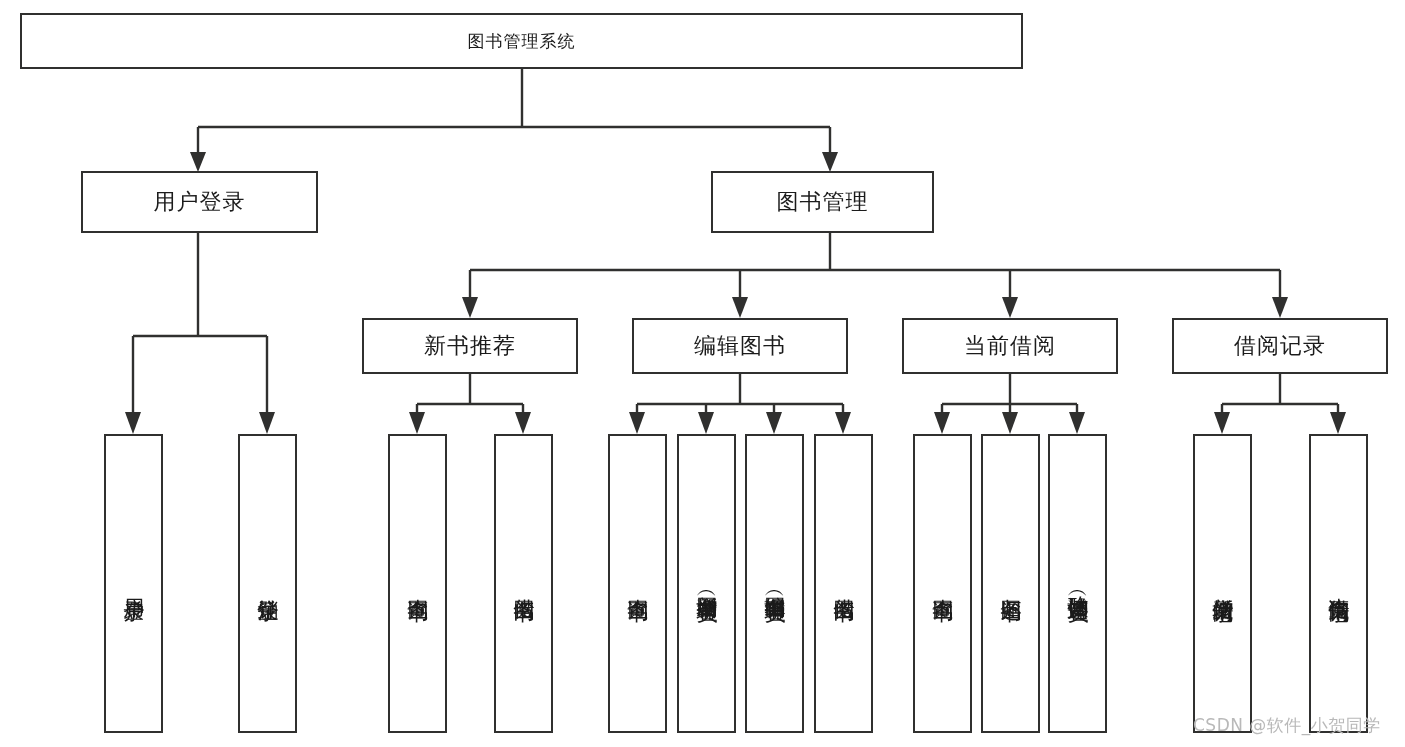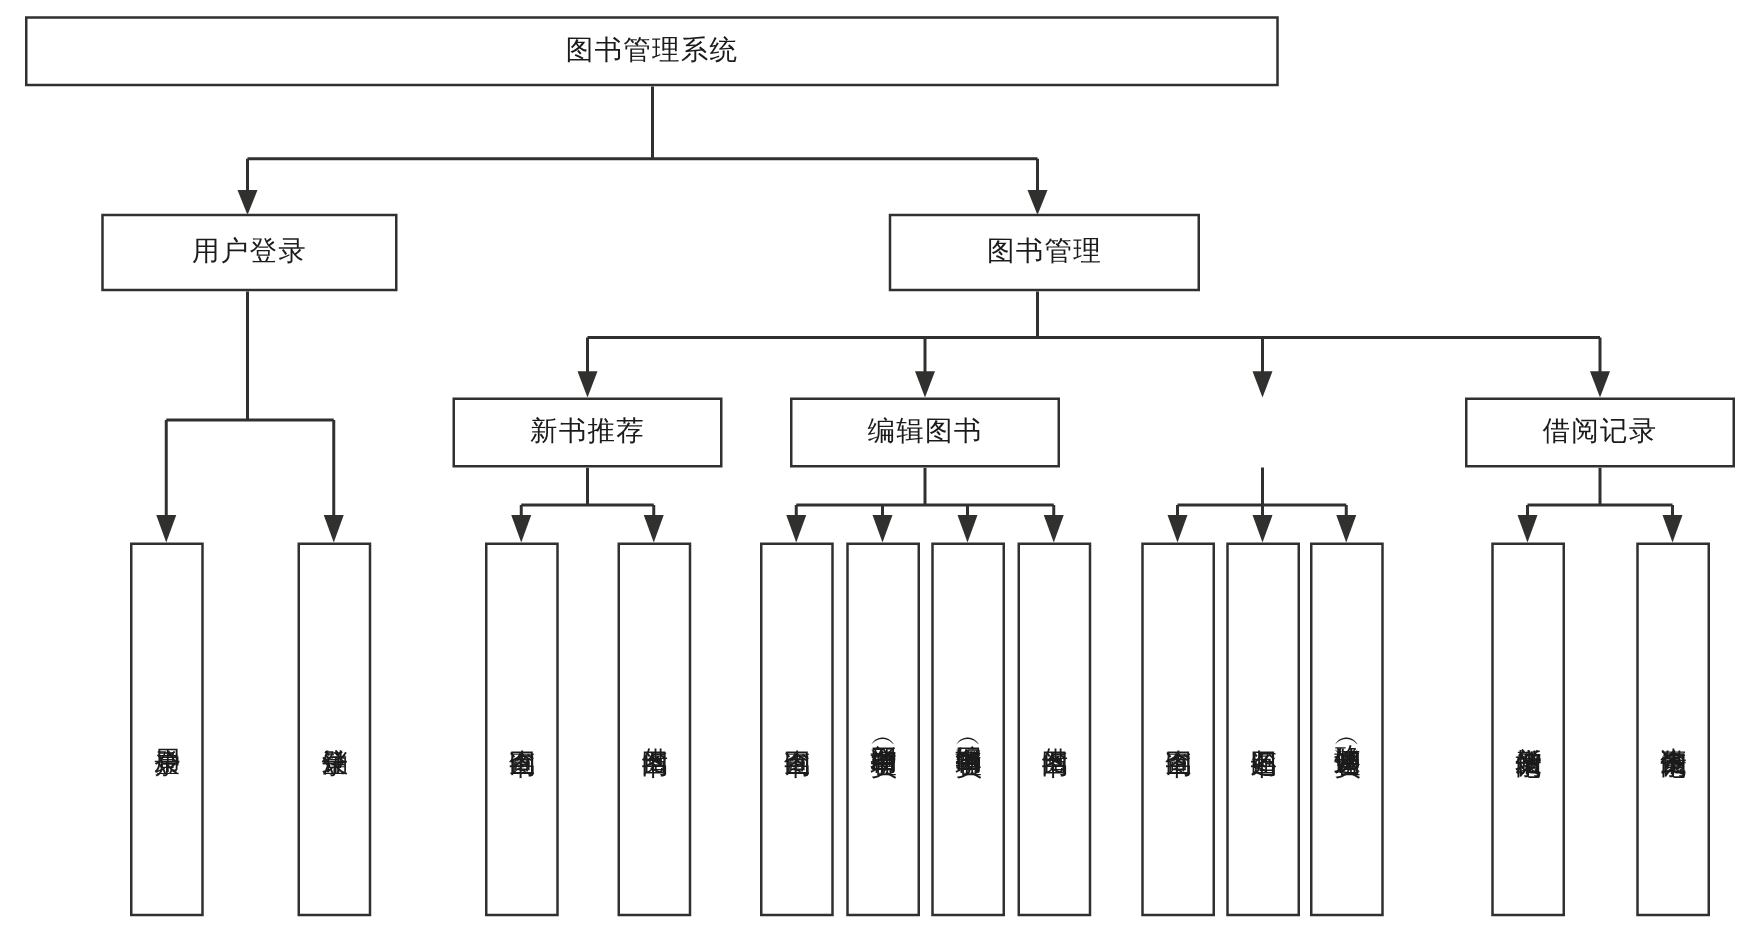--- a/index.html
+++ b/index.html
@@ -40,21 +40,21 @@
     padding: 4px 0;
   }
   .node.v .vtext {
     writing-mode: vertical-rl;
     text-orientation: upright;
     display: block;
     text-align: center;
     max-height: 100%;
   }
   #title-node {
-    font-size: 22px;
+    font-size: 17px;
   }
   svg#wires {
     position: absolute;
     left: 0;
     top: 0;
     width: 1405px;
     height: 747px;
     pointer-events: none;
   }
   svg#wires line, svg#wires path {
@@ -147,30 +147,33 @@
     <polygon points="1330,412 1346,412 1338,434"></polygon>
   </svg>
 
   <div class="node h" id="title-node" style="left:20px; top:13px; width:1003px; height:56px;">
     <span>图书管理系统</span>
   </div>
 
   <div class="node h" style="left:81px; top:171px; width:237px; height:62px;">
     <span>用户登录</span>
   </div>
-  <div class="node h" style="left:711px; top:171px; width:249px; height:62px;">
+  <div class="node h" style="left:711px; top:171px; width:223px; height:62px;">
     <span>图书管理</span>
   </div>
 
   <div class="node h" style="left:362px; top:318px; width:216px; height:56px;">
     <span>新书推荐</span>
   </div>
   <div class="node h" style="left:632px; top:318px; width:216px; height:56px;">
     <span>编辑图书</span>
   </div>
+  <div class="node h" style="left:902px; top:318px; width:216px; height:56px;">
+    <span>当前借阅</span>
+  </div>
   <div class="node h" style="left:1172px; top:318px; width:216px; height:56px;text-align:right;">
     <span>借阅记录</span>
   </div>
 
   <div class="node v" style="left:104px; top:434px; width:59px; height:299px;">
     <span class="vtext">用户登录</span>
   </div>
   <div class="node v" style="left:238px; top:434px; width:59px; height:299px;">
     <span class="vtext">注销登录</span>
   </div>
@@ -205,14 +208,15 @@
     <span class="vtext">确认归还（管理员）</span>
   </div>
 
   <div class="node v" style="left:1193px; top:434px; width:59px; height:299px;">
     <span class="vtext">新增借阅记录</span>
   </div>
   <div class="node v" style="left:1309px; top:434px; width:59px; height:299px;">
     <span class="vtext">查询借阅记录</span>
   </div>
 
+  <div id="watermark">CSDN @软件_小贺同学</div>
 
 </div>
 
 </body></html>

